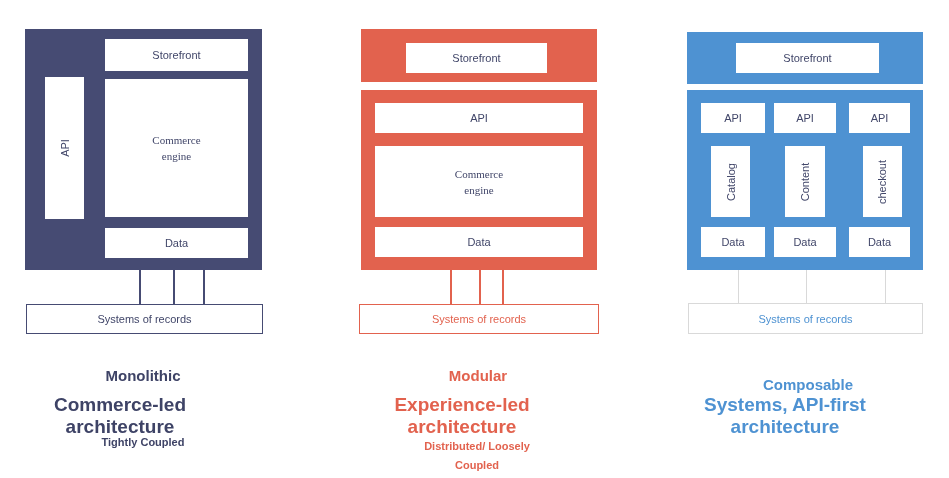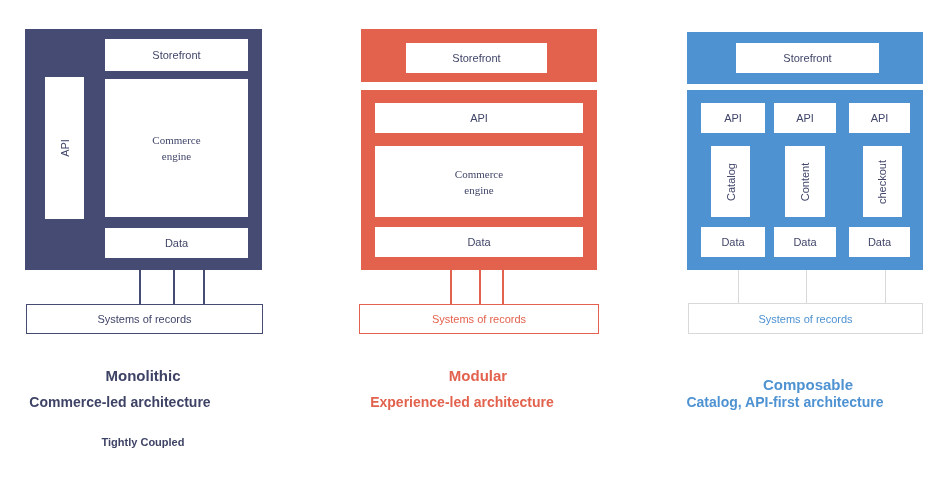--- a/index.html
+++ b/index.html
@@ -27,21 +27,21 @@
   .rec-gray { border:1px solid #D9D9D9; color:#4E92D2; }
   .cline { position:absolute; top:270px; height:34px; width:2px; }
   .cline-navy { background:#464B73; }
   .cline-red  { background:#E2624E; }
   .cline-gray { background:#D9D9D9; width:1px; height:33px; }
   .lbl { position:absolute; text-align:center; font-weight:bold; white-space:pre-line; }
   .t-navy { color:#3E4366; }
   .t-red  { color:#E2624E; }
   .t-blue { color:#4E92D2; }
   .title { font-size:15px; }
-  .subtitle { font-size:14px; }
+  .subtitle { font-size:19px; }
   .tagline { font-size:11px; line-height:19px; }
 </style>
 </head>
 <body>
 
 <div class="canvas">
 
   <div class="blk fill-navy" style="left:25px;top:29px;width:237px;height:241px"></div>
   <div class="wbox" style="left:105px;top:39px;width:143px;height:32px">Storefront</div>
   <div class="wbox vbox" style="left:45px;top:77px;width:39px;height:142px">
@@ -93,17 +93,19 @@
   <div class="cline cline-gray" style="left:806px"></div>
   <div class="cline cline-gray" style="left:885px"></div>
   <div class="records rec-gray" style="left:688px;top:303px;width:235px;height:31px">Systems of records</div>
 
   <div class="lbl title t-navy" style="left:43px;top:367px;width:200px">Monolithic</div>
   <div class="lbl subtitle t-navy" style="left:20px;top:394px;width:200px">Commerce-led architecture</div>
   <div class="lbl tagline t-navy" style="left:43px;top:433px;width:200px">Tightly Coupled</div>
 
   <div class="lbl title t-red" style="left:378px;top:367px;width:200px">Modular</div>
   <div class="lbl subtitle t-red" style="left:362px;top:394px;width:200px">Experience-led architecture</div>
+  <div class="lbl tagline t-red" style="left:377px;top:437px;width:200px">Distributed/ Loosely
+Coupled</div>
 
   <div class="lbl title t-blue" style="left:708px;top:376px;width:200px">Composable</div>
-  <div class="lbl subtitle t-blue" style="left:665px;top:394px;width:240px">Catalog, API-first architecture</div>
+  <div class="lbl subtitle t-blue" style="left:665px;top:394px;width:240px">Systems, API-first architecture</div>
 
 </div>
 
 </body></html>

